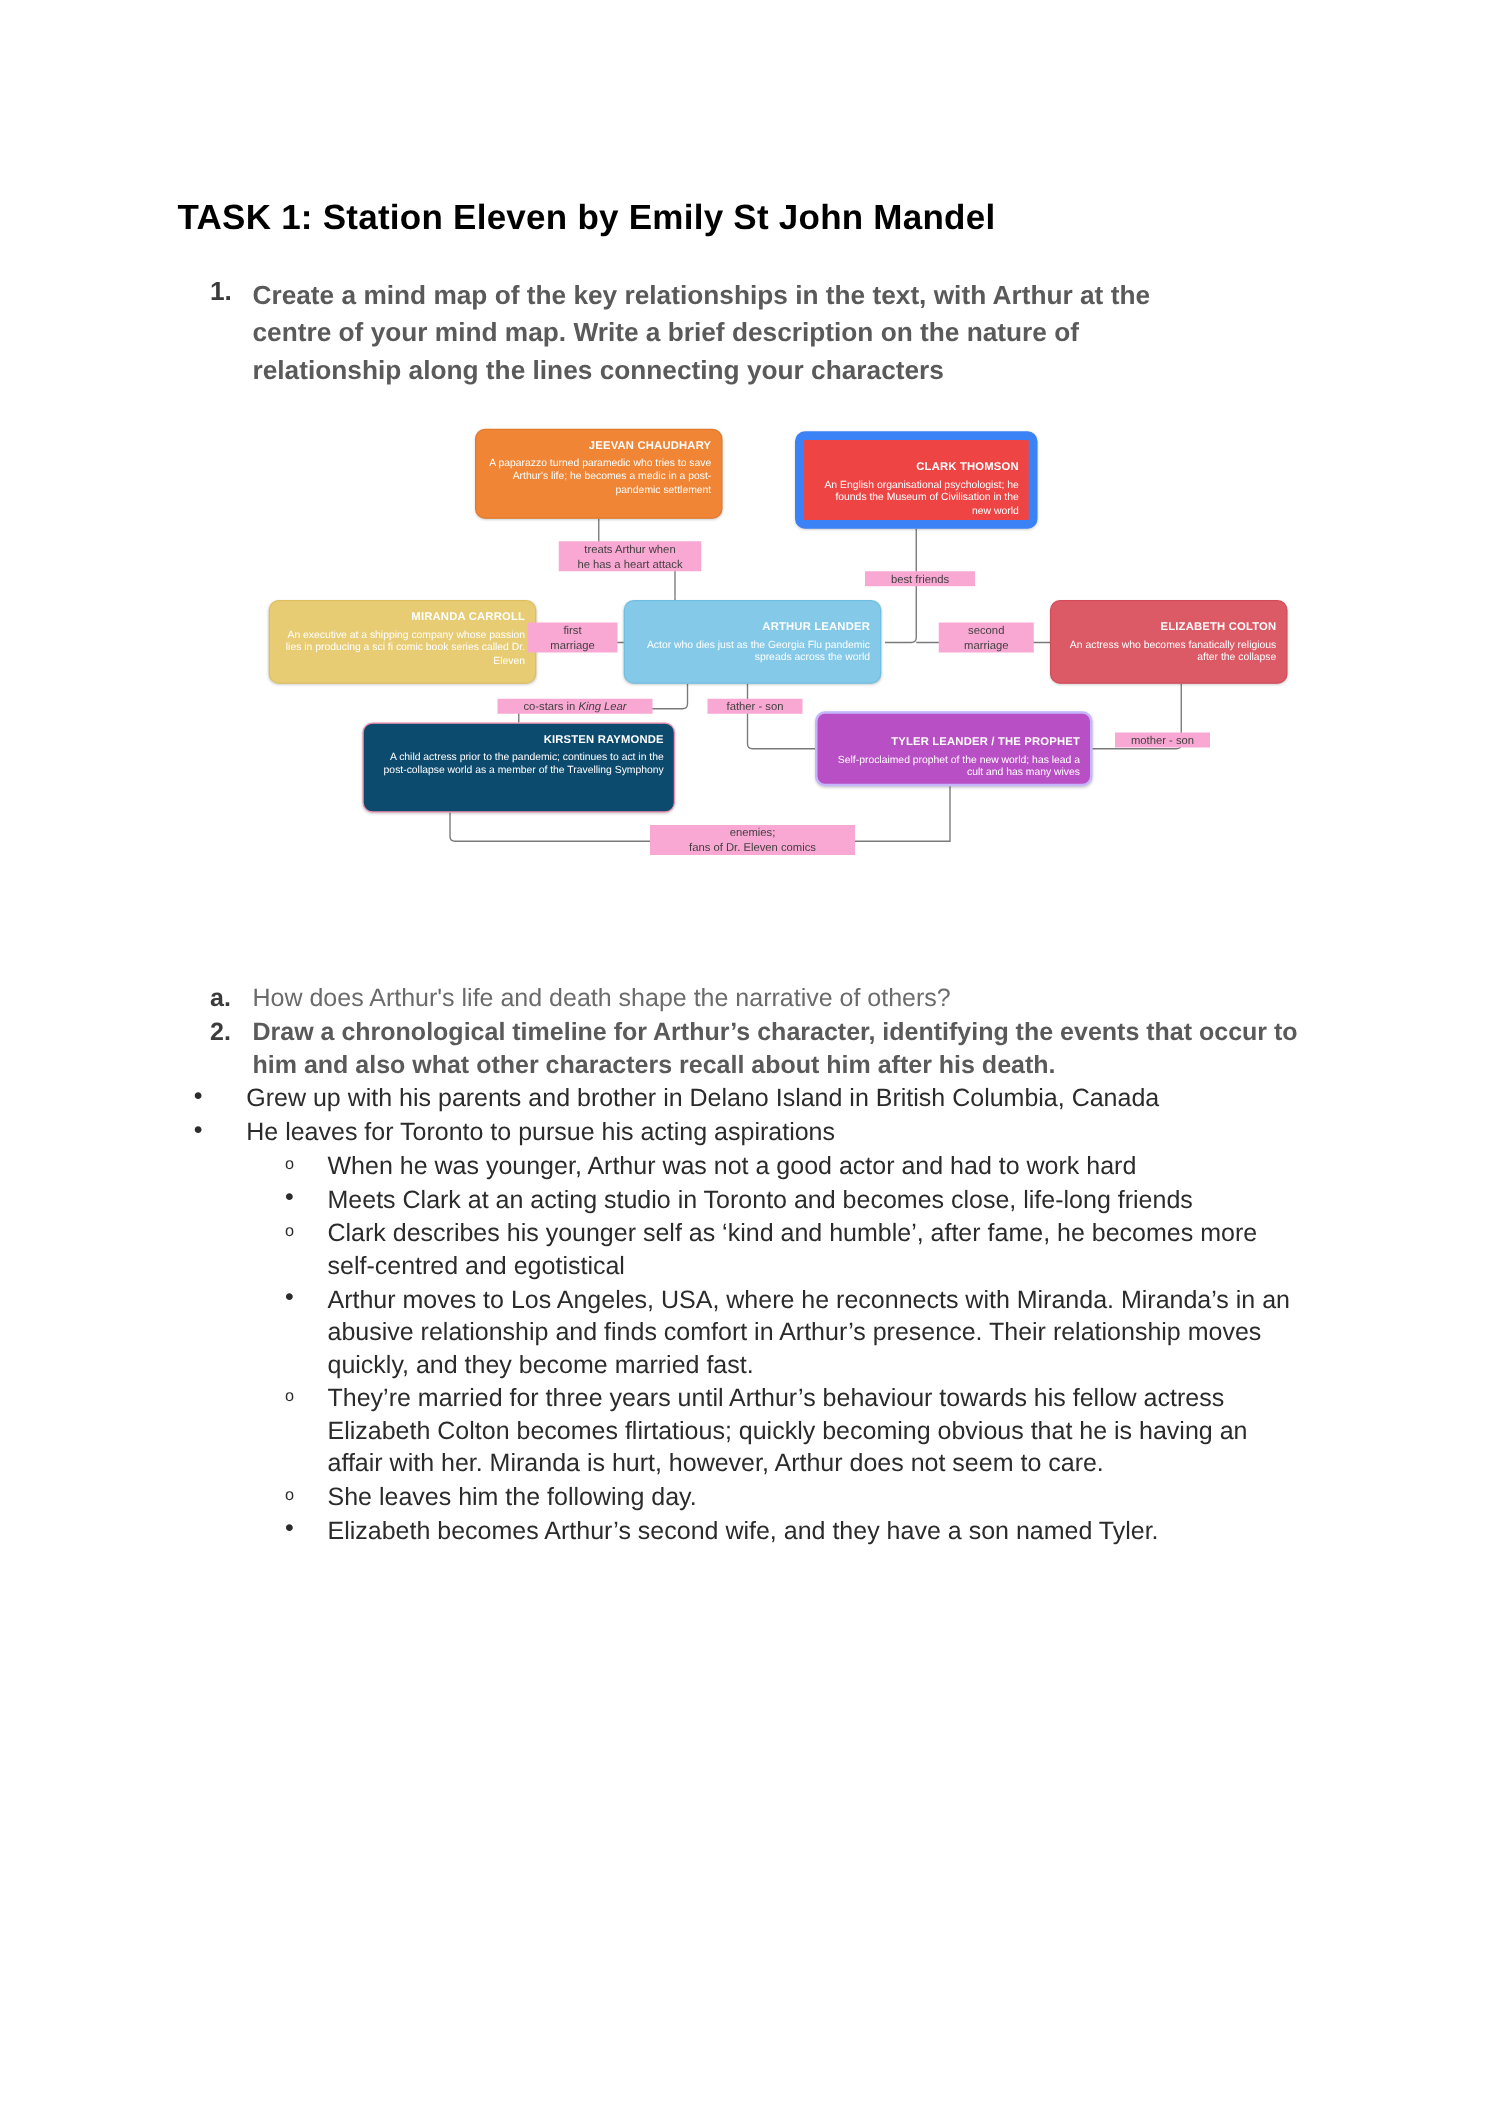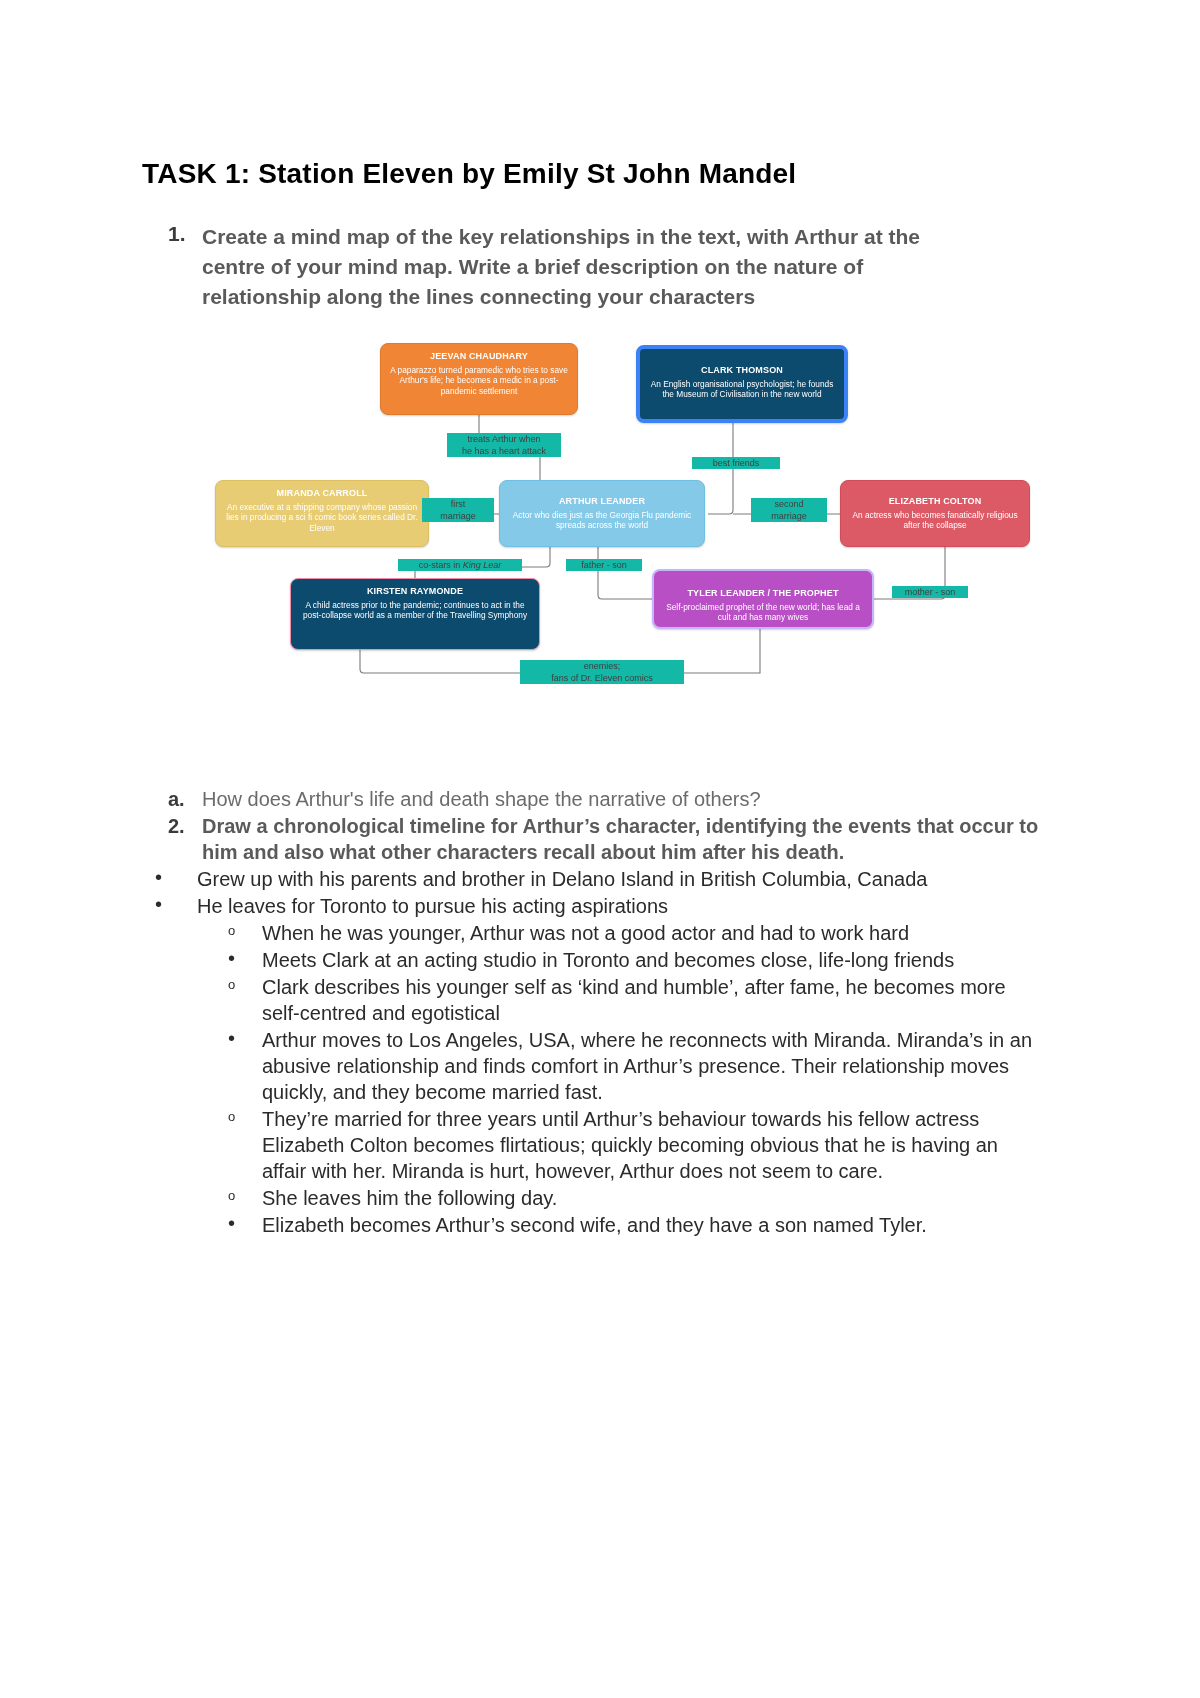--- a/index.html
+++ b/index.html
@@ -69,21 +69,21 @@
     position: absolute;
     left: 0; top: 0;
     width: 850px;
     height: 375px;
   }
   .node {
     position: absolute;
     box-sizing: border-box;
     border-radius: 8px;
     color: #ffffff;
-    text-align: center;
+    text-align: right;
     padding: 7px 8px 8px 8px;
     line-height: 1.28;
     font-size: 8.5px;
     box-shadow: 0 1px 2px rgba(0,0,0,0.18);
   }
   .node .nm {
     font-weight: bold;
     font-size: 9px;
     letter-spacing: 0.15px;
     display: block;
@@ -93,28 +93,28 @@
     display: block;
     font-size: 8.3px;
   }
   .edge-label {
     position: absolute;
     font-size: 9px;
     color: #3f3f3f;
     text-align: center;
     line-height: 1.35;
     white-space: pre-line;
-    background: #14b8a6;
+    background: #f9a8d4;
     padding: 0 2px;
   }
   .edge-label i { font-style: italic; }
 
   
   .n-jeevan    { left: 180px;  top: 8px;   width: 198px; height: 72px;  background:#ef8535; border:1px solid #e07b2d; }
-  .n-clark     { left: 436px;  top: 10px;  width: 212px; height: 78px;  background:#0c4a6e; border:4px solid #3b82f6; padding-top:16px;}
+  .n-clark     { left: 436px;  top: 10px;  width: 194px; height: 78px;  background:#ef4444; border:7px solid #3b82f6; padding-top:16px;}
   .n-miranda   { left: 15px;   top: 145px; width: 214px; height: 67px;  background:#e8cc74; border:1px solid #ddbf61; }
   .n-arthur    { left: 299px;  top: 145px; width: 206px; height: 67px;  background:#84c9e8; border:1px solid #6fbfe2; padding-top:15px;}
   .n-elizabeth { left: 640px;  top: 145px; width: 190px; height: 67px;  background:#dc5a66; border:1px solid #d24b58; padding-top:15px;}
   .n-kirsten   { left: 90px;   top: 243px; width: 250px; height: 72px;  background:#0c4a6e; border:1px solid #f28cab; }
   .n-tyler     { left: 452px;  top: 234px; width: 222px; height: 60px;  background:#b84fc4; border:2px solid #c4b5fd; padding-top:17px;}
 
   
   .lower {
     position: absolute;
     left: 142px;

